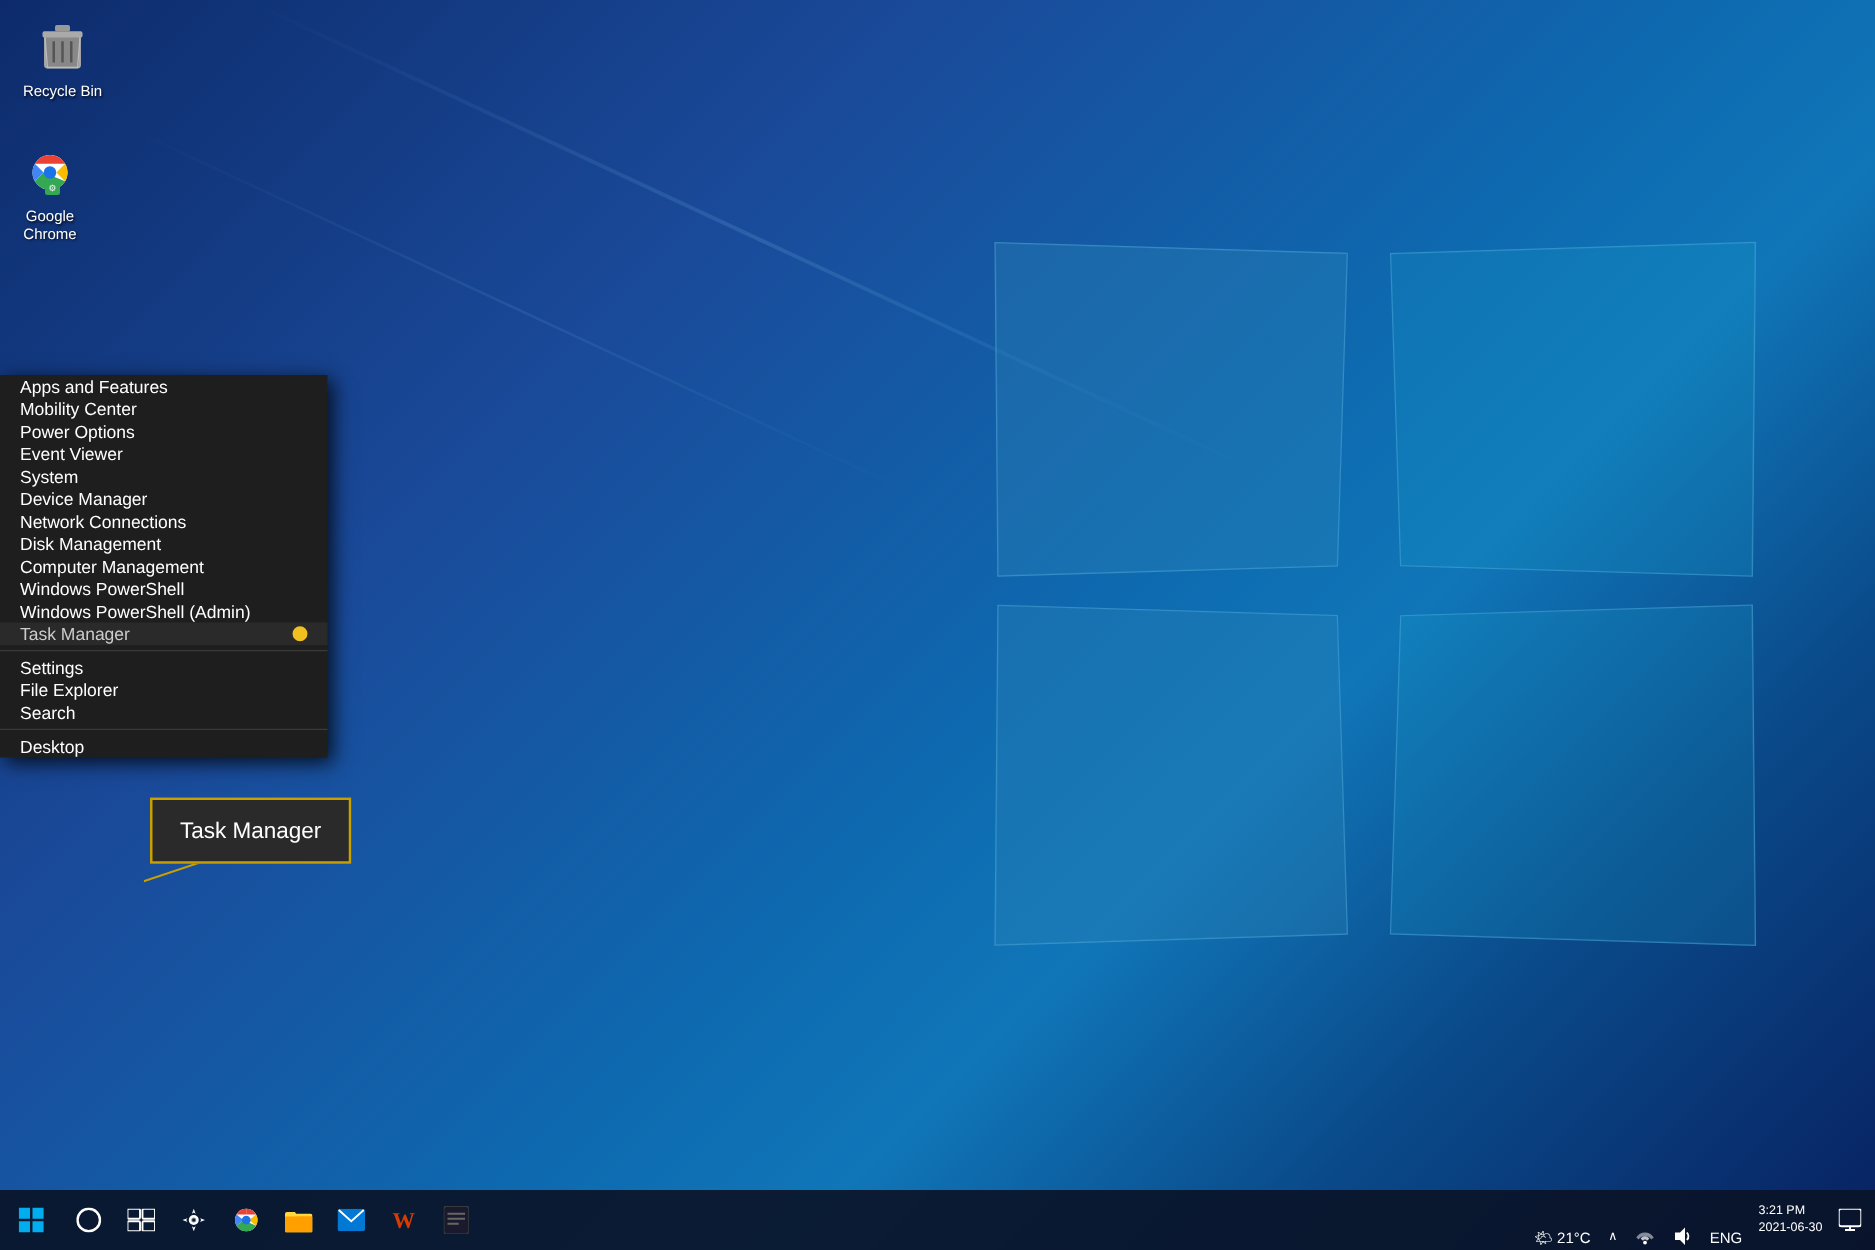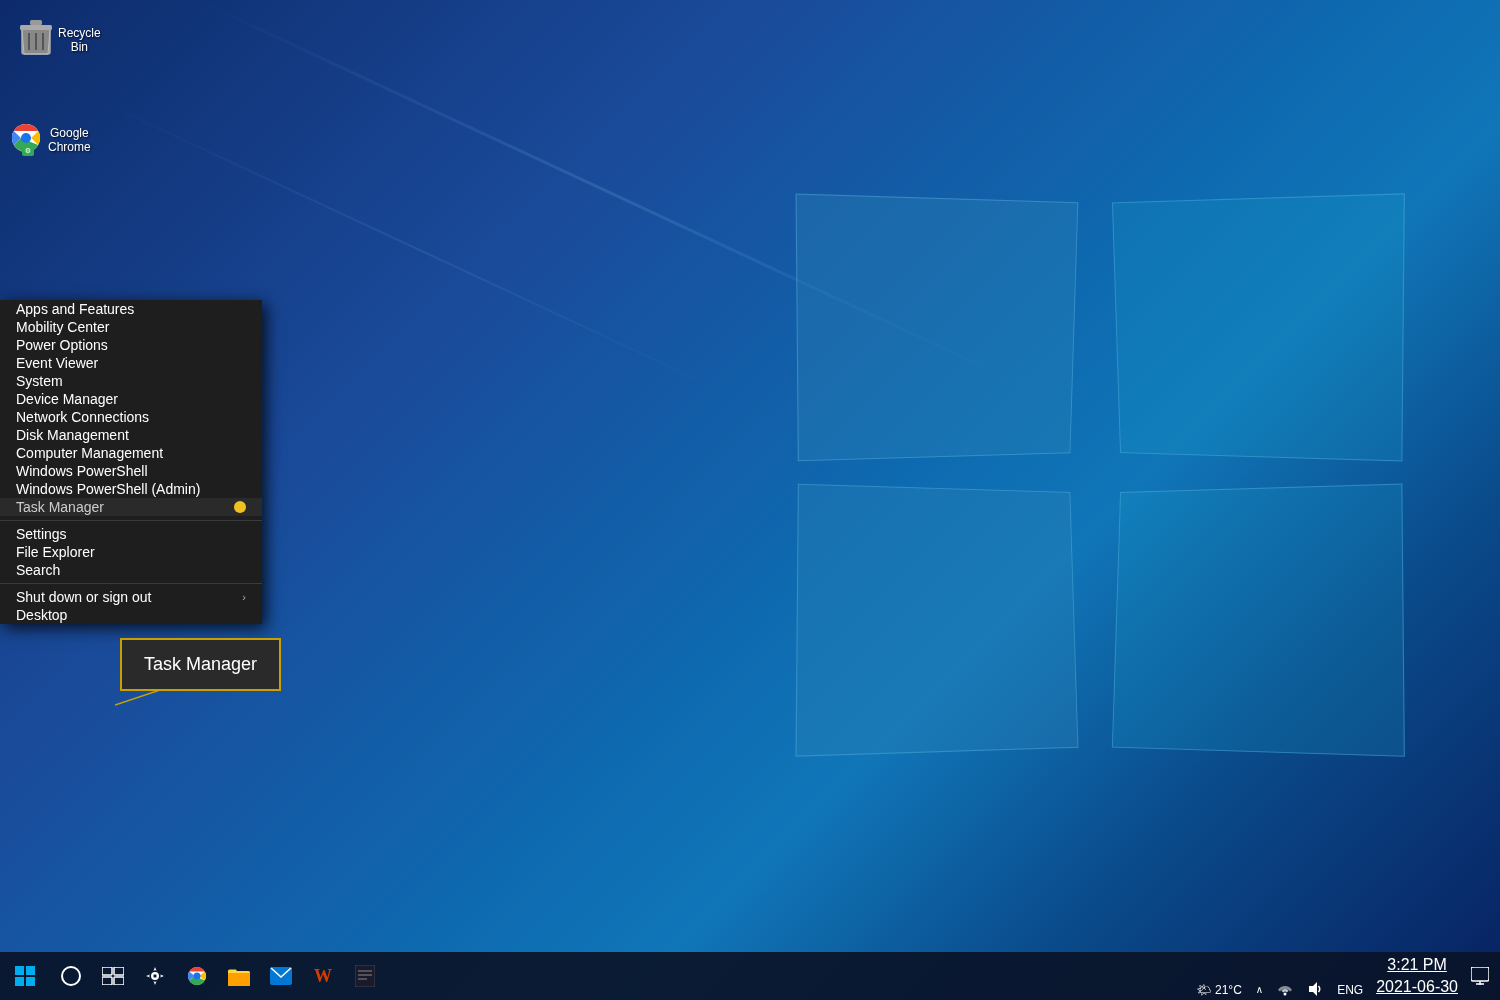--- a/index.html
+++ b/index.html
@@ -67,21 +67,21 @@
       position: absolute;
       top: 0; left: 0;
       width: 100%; height: 100%;
       pointer-events: none;
     }
 
     
     .desktop-icon {
       position: absolute;
       display: flex;
-      flex-direction: row;
+      flex-direction: column;
       align-items: center;
       width: 80px;
       cursor: pointer;
       padding: 4px;
       border-radius: 4px;
     }
 
     .desktop-icon .icon-img {
       width: 48px;
       height: 48px;
@@ -214,26 +214,25 @@
     .tray-icon {
       color: white;
       font-size: 13px;
       cursor: pointer;
       padding: 2px 3px;
       margin-top: 26px;
     }
 
     .clock {
       color: white;
-      font-size: 16px;
-      text-align: center;
+      font-size: 10px;
+      text-align: left;
       line-height: 1.4;
       padding: 0 4px;
       cursor: pointer;
-      text-decoration: underline;
     }
 
     .notification-icon {
       width: 24px;
       height: 24px;
       display: flex;
       align-items: center;
       justify-content: center;
       color: white;
       font-size: 16px;
@@ -339,24 +338,20 @@
       <span>Settings</span>
     </div>
     <div class="menu-item">
       <span>File Explorer</span>
     </div>
     <div class="menu-item">
       <span>Search</span>
     </div>
     <div class="menu-separator"></div>
     <div class="menu-item">
-      <span>Shut down or sign out</span>
-      <span class="menu-arrow">›</span>
-    </div>
-    <div class="menu-item">
       <span>Desktop</span>
     </div>
   </div>
 
   <div class="task-manager-tooltip">
     <span>Task Manager</span>
   </div>
 
   <svg class="connector-line" style="position:absolute;left:115px;top:655px;width:150px;height:80px;z-index:150;pointer-events:none;" viewBox="0 0 150 80">
     <line x1="0" y1="50" x2="120" y2="10" stroke="#c8a000" stroke-width="1.5"></line>

